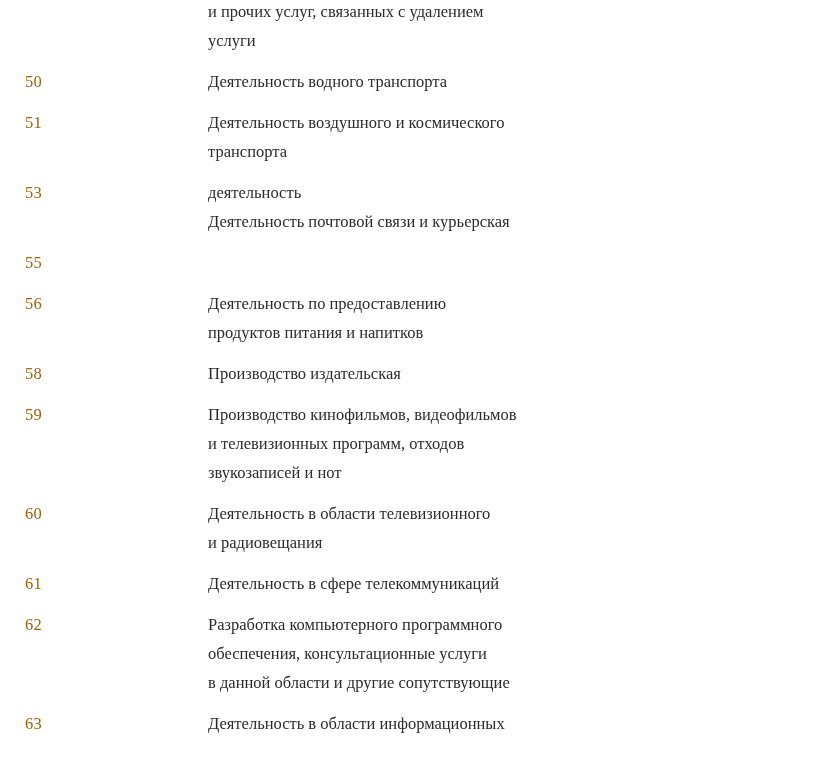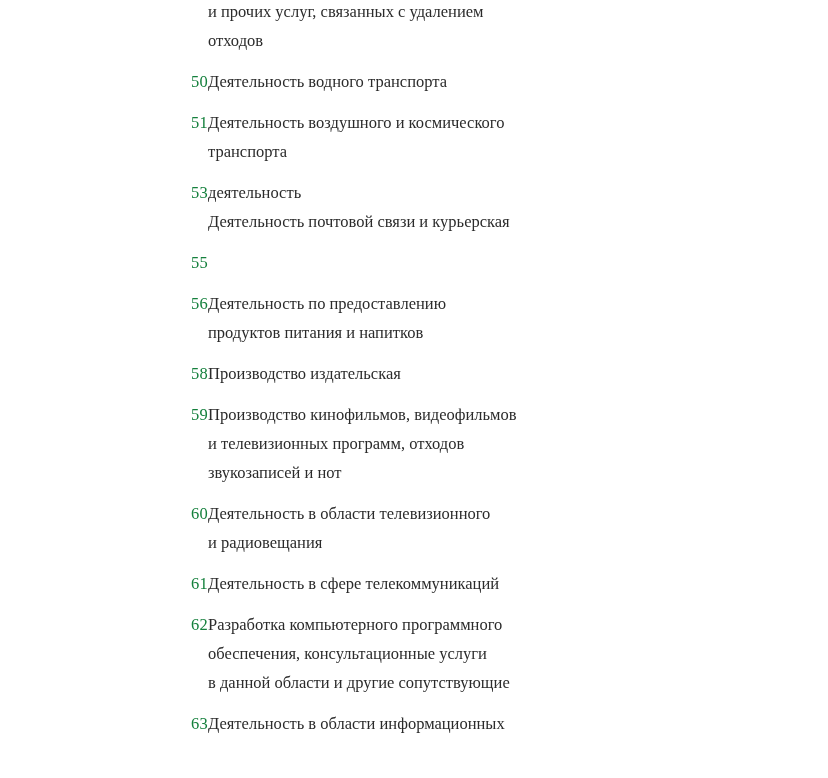--- a/index.html
+++ b/index.html
@@ -34,27 +34,27 @@
   }
 
   
   .row.continuation {
     margin-top: -3px;
   }
 
   .col-code {
     width: 208px;
     flex: 0 0 208px;
-    padding-left: 55px;
+    padding-left: 25px;
     box-sizing: border-box;
-    text-align: right;
+    text-align: left;
     font-size: 16.5px;
     line-height: 29px;
     letter-spacing: 0.2px;
-    color: #15803d;
+    color: #a16207;
     white-space: nowrap;
   }
 
   .col-desc {
     flex: 1 1 auto;
     padding-left: 0;
     max-width: 380px;
     font-size: 16.5px;
     line-height: 29px;
     color: #2b2b2b;
@@ -68,21 +68,21 @@
 </style>
 </head>
 <body>
 
 <div class="page">
   <div class="table" id="table-root">
       <div class="row continuation">
         <div class="col-code"></div>
         <div class="col-desc">
           <span class="desc-line">и прочих услуг, связанных с удалением</span>
-          <span class="desc-line">отходов</span>
+          <span class="desc-line">услуги</span>
         </div>
       </div>
       <div class="row">
         <div class="col-code">50</div>
         <div class="col-desc">
           <span class="desc-line">Деятельность водного транспорта</span>
         </div>
       </div>
       <div class="row">
         <div class="col-code">51</div>

